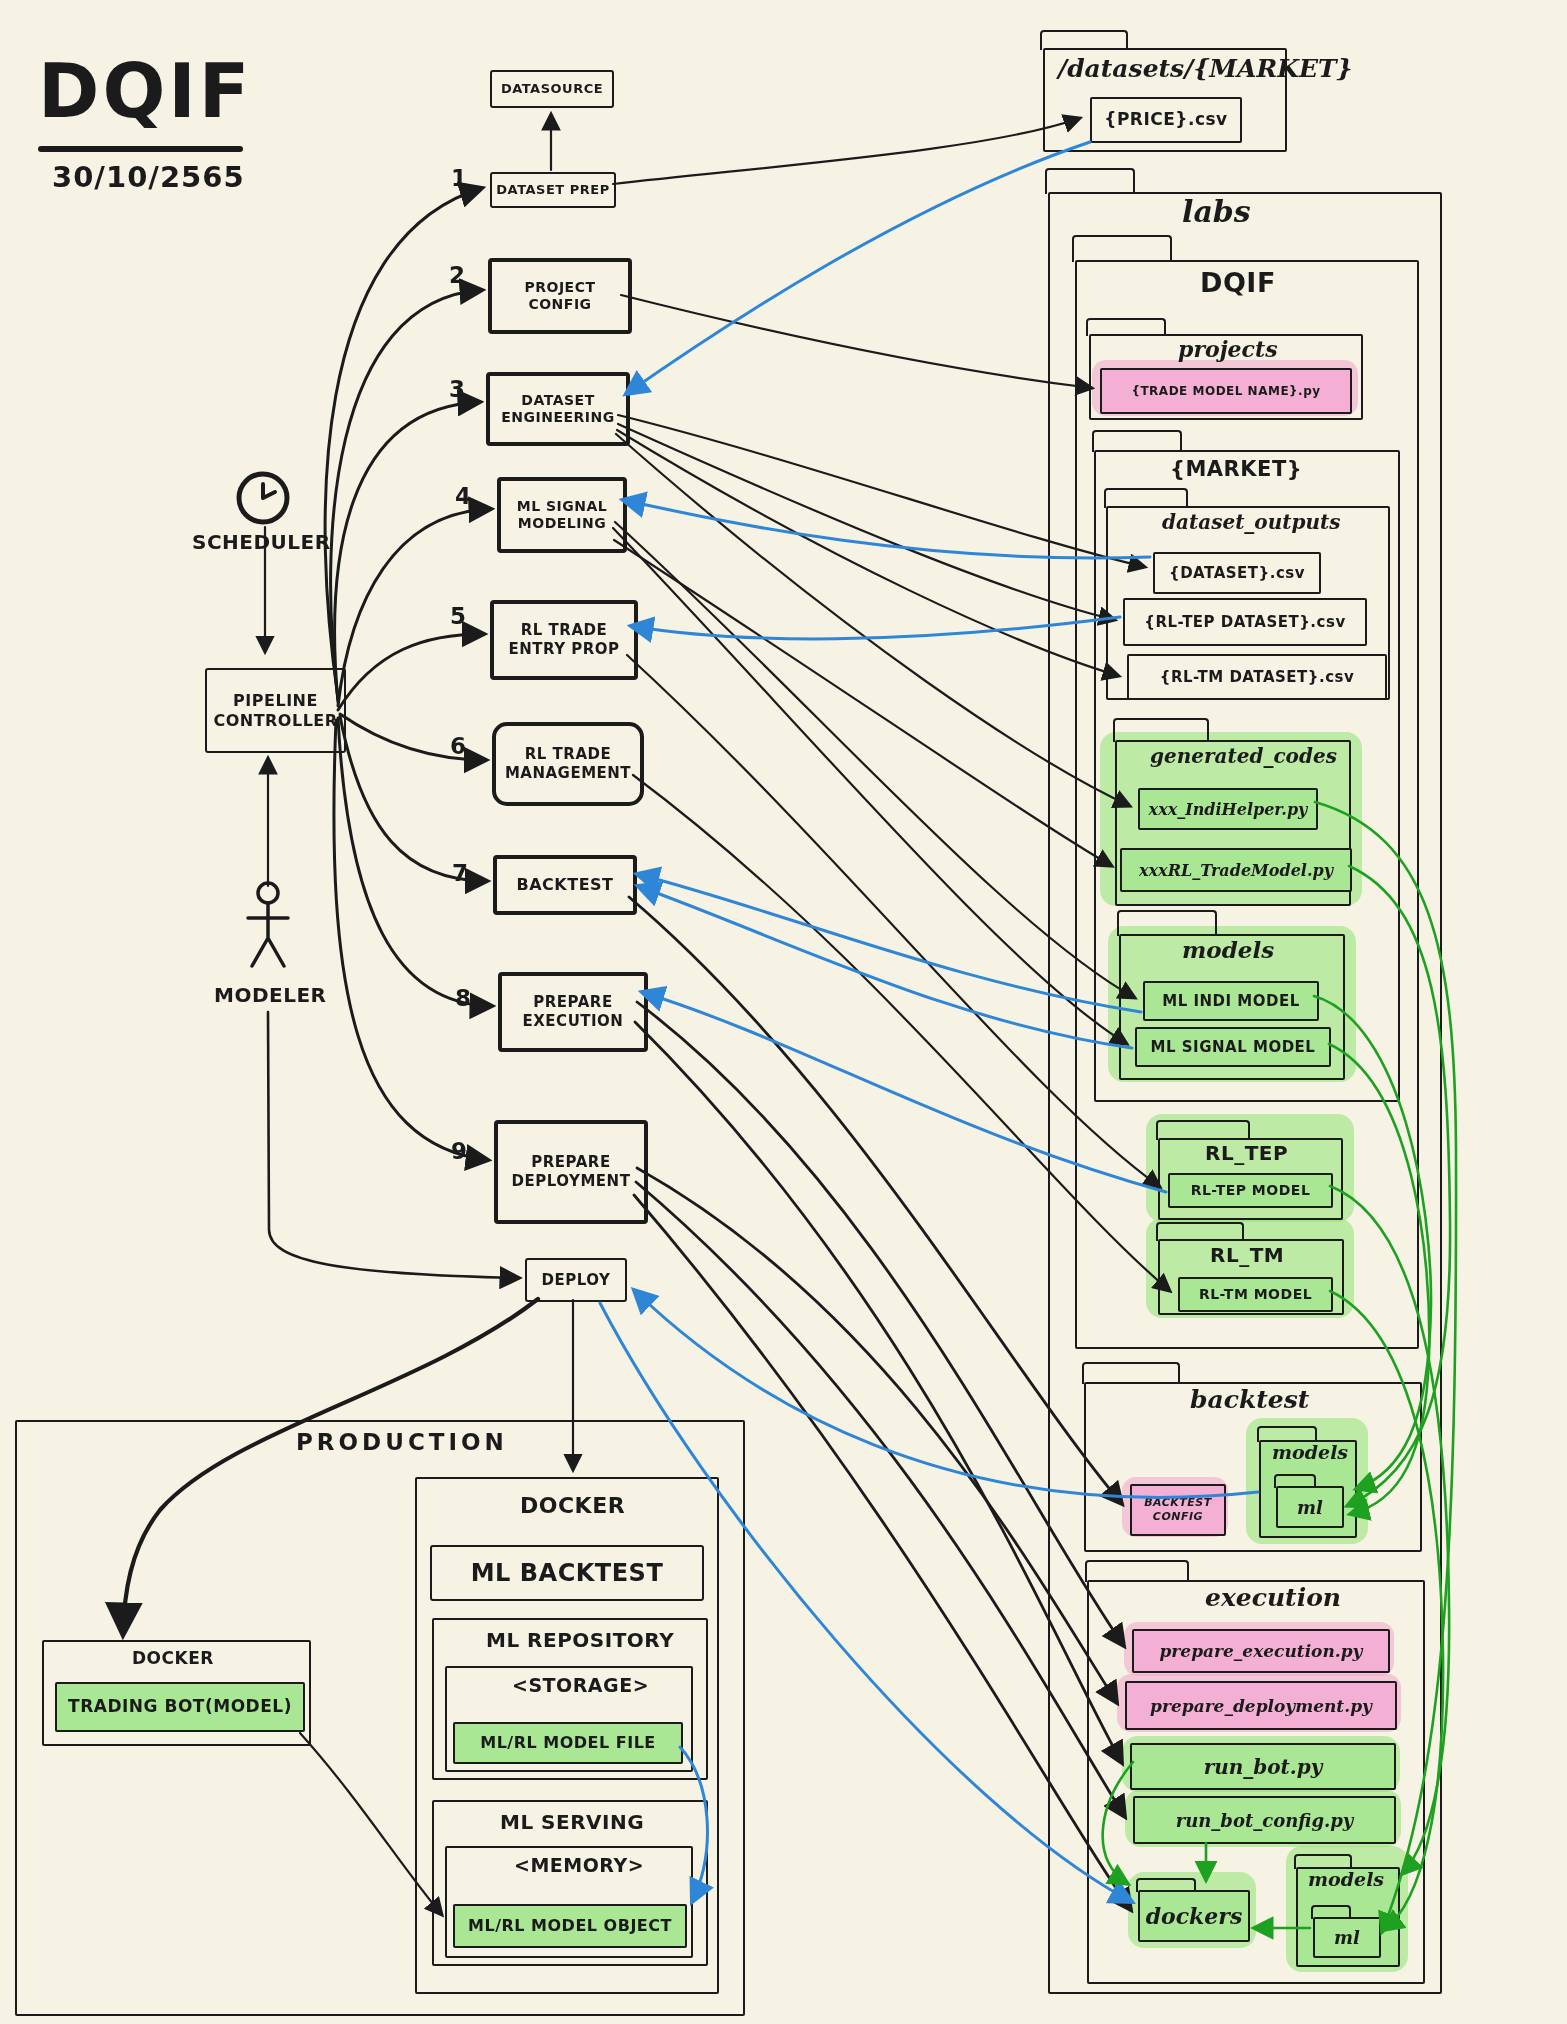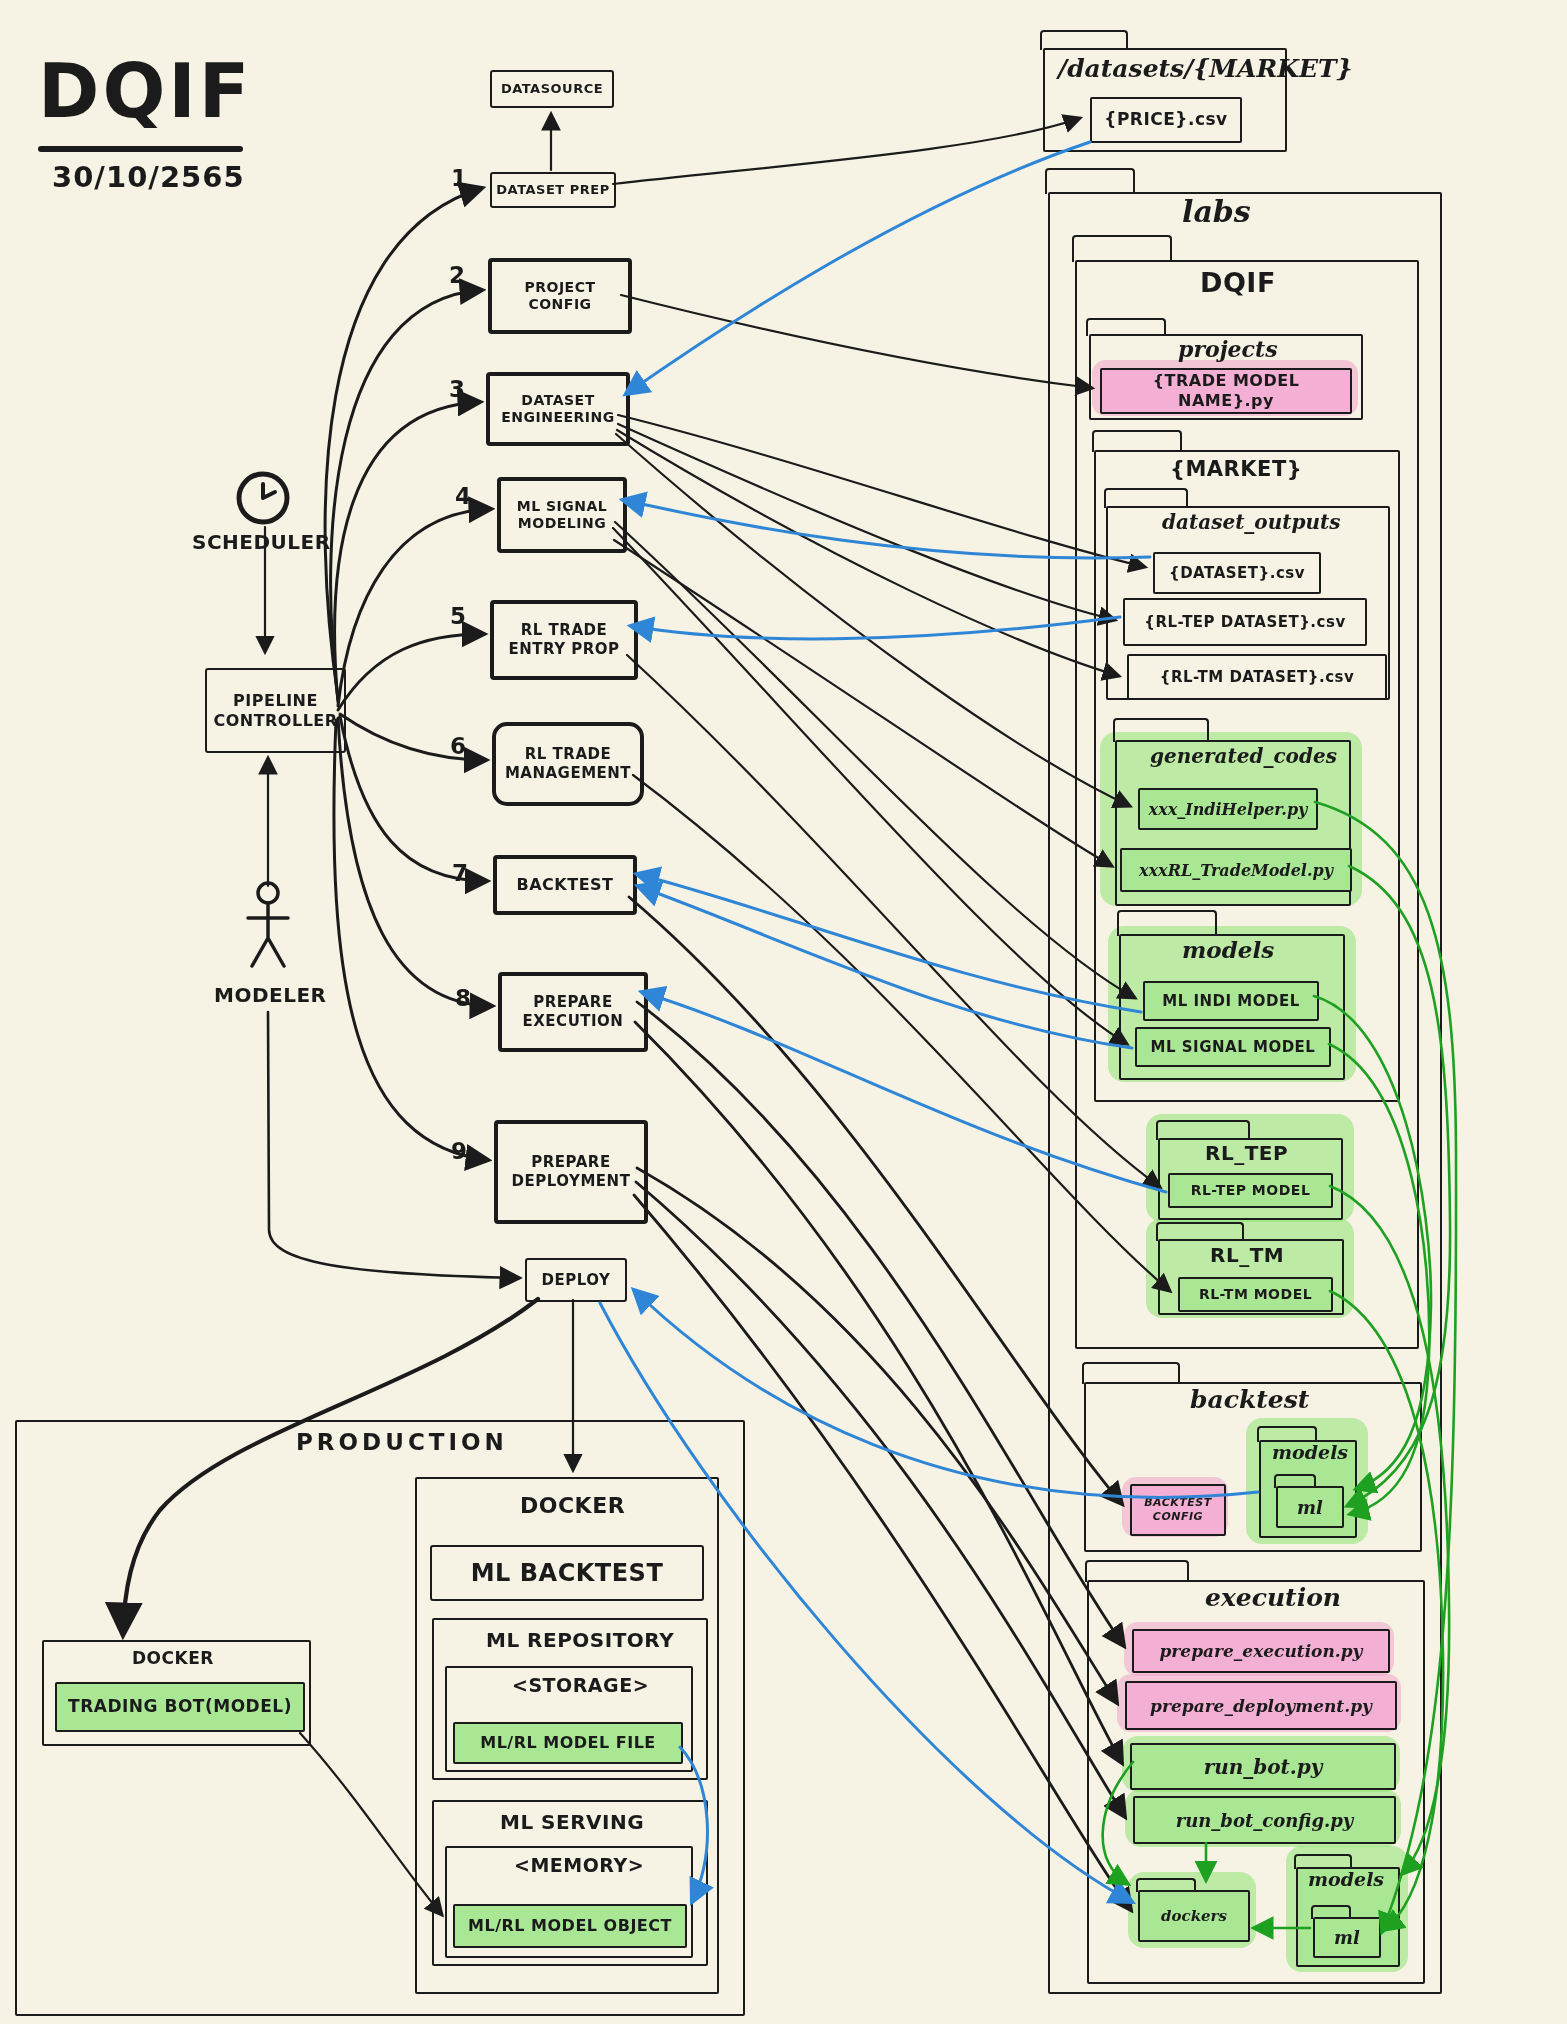--- a/index.html
+++ b/index.html
@@ -88,21 +88,21 @@
   <div class="lbl scr" style="left:1182px;top:194px;font-size:30px;">labs</div>
 
   <div class="fold-tab" style="left:1072px;top:235px;width:96px;height:25px;"></div>
   <div class="fold" style="left:1075px;top:260px;width:340px;height:1085px;"></div>
   <div class="lbl cap" style="left:1200px;top:266px;font-size:27px;">DQIF</div>
 
   <div class="fold-tab" style="left:1086px;top:318px;width:76px;height:16px;"></div>
   <div class="fold" style="left:1089px;top:334px;width:270px;height:82px;"></div>
   <div class="lbl scr" style="left:1178px;top:336px;font-size:22px;">projects</div>
   <div class="glowp" style="left:1092px;top:360px;width:266px;height:56px;"></div>
-  <div class="file cap pinkfill" style="left:1100px;top:368px;width:248px;height:42px;font-size:16px;">{TRADE MODEL NAME}.py</div>
+  <div class="file cap pinkfill" style="left:1100px;top:368px;width:248px;height:42px;font-size:12px;">{TRADE MODEL NAME}.py</div>
 
   <div class="fold-tab" style="left:1092px;top:430px;width:86px;height:20px;"></div>
   <div class="fold" style="left:1094px;top:450px;width:302px;height:648px;"></div>
   <div class="lbl cap" style="left:1170px;top:456px;font-size:21px;">{MARKET}</div>
 
   <div class="fold-tab" style="left:1104px;top:488px;width:80px;height:18px;"></div>
   <div class="fold" style="left:1106px;top:506px;width:280px;height:190px;"></div>
   <div class="lbl scr" style="left:1162px;top:510px;font-size:20px;">dataset_outputs</div>
   <div class="file cap" style="left:1153px;top:552px;width:164px;height:38px;font-size:15px;background:#f6f3e5;">{DATASET}.csv</div>
   <div class="file cap" style="left:1123px;top:598px;width:240px;height:44px;font-size:15px;background:#f6f3e5;">{RL-TEP DATASET}.csv</div>
@@ -155,21 +155,21 @@
   <div class="file scr pinkfill" style="left:1132px;top:1629px;width:254px;height:40px;font-size:17px;">prepare_execution.py</div>
   <div class="glowp" style="left:1117px;top:1674px;width:284px;height:58px;"></div>
   <div class="file scr pinkfill" style="left:1125px;top:1681px;width:268px;height:45px;font-size:17px;">prepare_deployment.py</div>
   <div class="glowg" style="left:1122px;top:1736px;width:278px;height:56px;"></div>
   <div class="file scr greenfill" style="left:1130px;top:1743px;width:262px;height:43px;font-size:20px;">run_bot.py</div>
   <div class="glowg" style="left:1125px;top:1789px;width:276px;height:58px;"></div>
   <div class="file scr greenfill" style="left:1133px;top:1796px;width:259px;height:44px;font-size:18px;">run_bot_config.py</div>
   <div class="glowg" style="left:1128px;top:1872px;width:128px;height:76px;"></div>
   <div class="fold-tab" style="left:1136px;top:1878px;width:56px;height:12px;"></div>
   <div class="fold greenfill" style="left:1138px;top:1890px;width:108px;height:48px;display:flex;align-items:center;justify-content:center;">
-      <span class="scr" style="font-size:15px;">dockers</span>
+      <span class="scr" style="font-size:22px;">dockers</span>
     </div>
   <div class="glowg" style="left:1286px;top:1846px;width:122px;height:126px;"></div>
   <div class="fold-tab" style="left:1294px;top:1854px;width:54px;height:13px;"></div>
   <div class="fold greenfill" style="left:1296px;top:1867px;width:100px;height:96px;"></div>
   <div class="lbl scr" style="left:1308px;top:1868px;font-size:19px;">models</div>
   <div class="fold-tab" style="left:1311px;top:1905px;width:36px;height:12px;"></div>
   <div class="fold greenfill" style="left:1313px;top:1917px;width:64px;height:37px;display:flex;align-items:center;justify-content:center;">
       <span class="scr" style="font-size:18px;">ml</span>
     </div>
 

